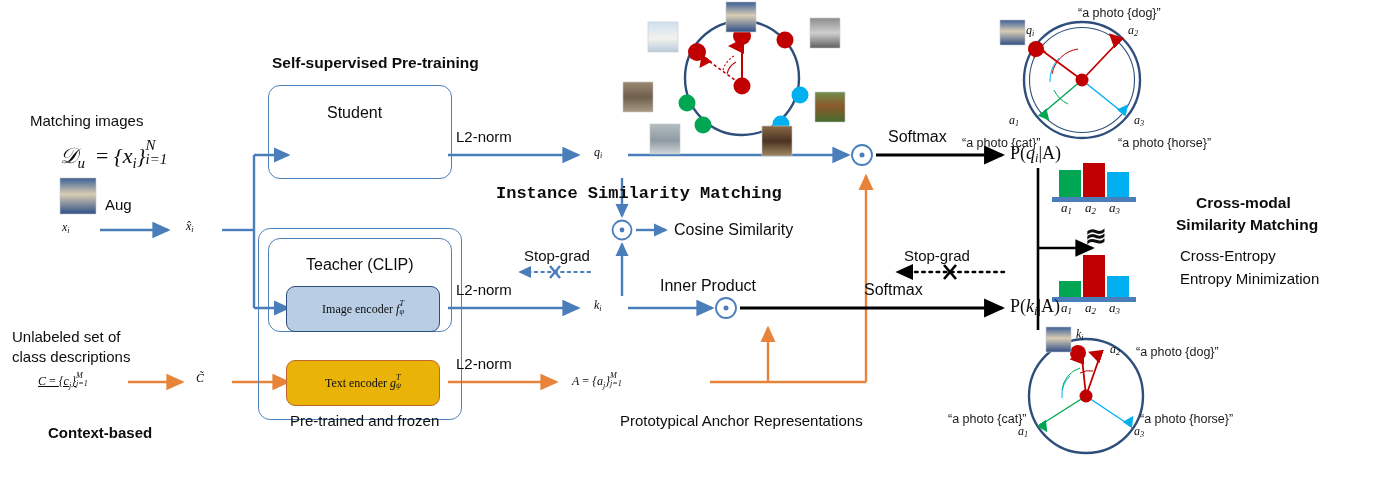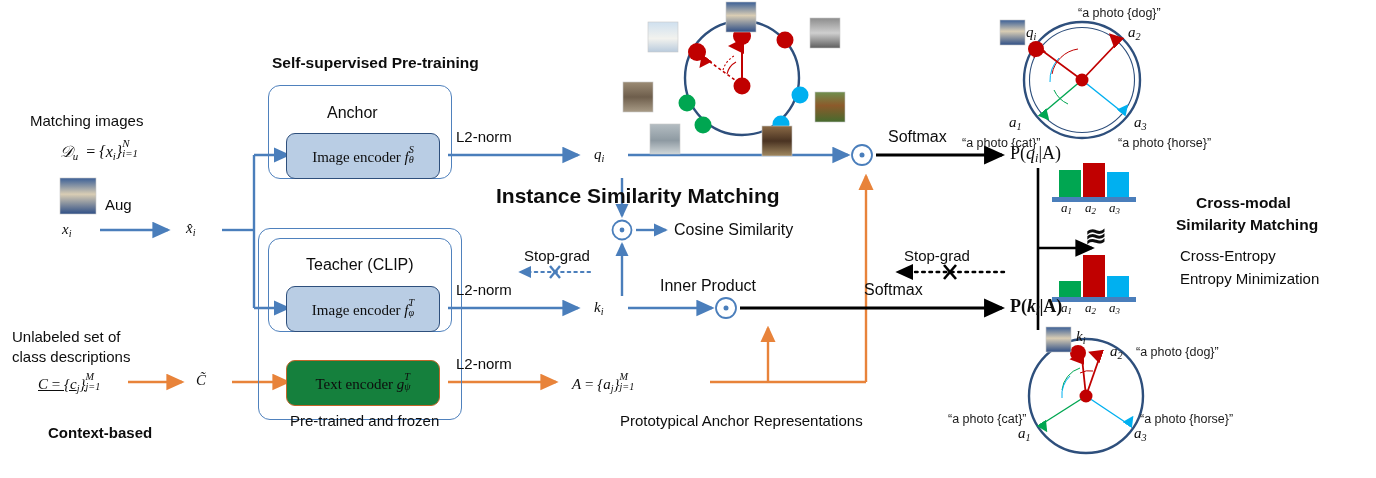--- a/index.html
+++ b/index.html
@@ -19,21 +19,21 @@
     white-space: nowrap;
     font-family: "Liberation Sans", sans-serif;
     font-size: 15px;
     line-height: 1.15;
     color: #0d0d0d;
   }
   .bold { font-weight: bold; }
   .math {
     font-family: "Liberation Serif", serif;
     font-style: italic;
-    font-size: 15px;
+    font-size: 12px;
   }
   .math .up { font-style: normal; }
   .sub {
     font-size: 0.68em;
     vertical-align: -0.28em;
     font-style: italic;
   }
   .subsup {
     display: inline-block;
     vertical-align: -0.05em;
@@ -55,21 +55,21 @@
     align-items: center;
     justify-content: center;
     font-family: "Liberation Sans", sans-serif;
     font-size: 16px;
   }
   .enc-blue {
     background: #b9cde4;
     border: 1.6px solid #2e4f7c;
   }
   .enc-orange {
-    background: #15803d;
+    background: #eab308;
     border: 1.6px solid #c1662a;
   }
   .group-box {
     position: absolute;
     border: 1.6px solid #4f81bd;
     border-radius: 12px;
     background: transparent;
   }
   svg.overlay {
     position: absolute;
@@ -342,41 +342,36 @@
     </g>
 
     
     <rect x="60" y="178" width="36" height="36" fill="url(#g-dogblue)" stroke="#c8c8c8" stroke-width="0.6"></rect>
   </svg>
 
   <div class="group-box" style="left:268px; top:85px; width:182px; height:92px;"></div>
   <div class="group-box" style="left:268px; top:238px; width:182px; height:92px;"></div>
   <div class="group-box" style="left:258px; top:228px; width:202px; height:190px;"></div>
 
-  <div class="encoder-box enc-blue" style="left:286px; top:133px; width:152px; height:44px;">
-    <span class="math">
-      <span class="up">Image encoder&nbsp;</span>f<span class="subsup">S<br>θ</span>
-    </span>
-  </div>
 
   <div class="encoder-box enc-blue" style="left:286px; top:286px; width:152px; height:44px;">
     <span class="math">
       <span class="up">Image encoder&nbsp;</span>f<span class="subsup">T<br>φ</span>
     </span>
   </div>
 
   <div class="encoder-box enc-orange" style="left:286px; top:360px; width:152px; height:44px;">
     <span class="math">
       <span class="up">Text encoder&nbsp;</span>g<span class="subsup">T<br>ψ</span>
     </span>
   </div>
 
   <div class="lbl" style="left:30px; top:112px;">Matching images</div>
 
-  <div class="lbl math" style="left:60px; top:138px; font-size:16px;">
+  <div class="lbl math" style="left:60px; top:138px; font-size:22px;">
     <span style="font-family:'Liberation Serif',serif;">𝒟</span><span class="sub">u</span>
     <span class="up">&nbsp;=&nbsp;</span>{x<span class="sub">i</span>}<span class="subsup">N<br>i=1</span>
   </div>
 
   <div class="lbl math" style="left:62px; top:221px;">x<span class="sub">i</span></div>
 
   <div class="lbl" style="left:105px; top:196px;">Aug</div>
 
   <div class="lbl math" style="left:186px; top:220px;">x̂<span class="sub">i</span></div>
 
@@ -386,55 +381,55 @@
   <div class="lbl math" style="left:38px; top:372px;text-decoration:underline;">
     C<span class="up">&nbsp;=&nbsp;</span>{c<span class="sub">j</span>}<span class="subsup">M<br>j=1</span>
   </div>
 
   <div class="lbl math" style="left:196px; top:372px;">C̃</div>
 
   <div class="lbl bold" style="left:48px; top:410px;margin-top:14px;">Context-based</div>
 
   <div class="lbl bold" style="left:272px; top:54px; font-size:15.5px;">Self-supervised Pre-training</div>
 
-  <div class="lbl" style="left:327px; top:104px; font-size:16px;">Anchor</div>
+  <div class="lbl" style="left:327px; top:104px; font-size:16px;">Student</div>
 
   <div class="lbl" style="left:306px; top:256px; font-size:16px;">Teacher (CLIP)</div>
 
   <div class="lbl" style="left:290px; top:412px;">Pre-trained and frozen</div>
 
   <div class="lbl" style="left:456px; top:128px;">L2-norm</div>
   <div class="lbl" style="left:456px; top:281px;">L2-norm</div>
   <div class="lbl" style="left:456px; top:355px;">L2-norm</div>
 
   <div class="lbl math" style="left:594px; top:146px;">q<span class="sub">i</span></div>
   <div class="lbl math" style="left:594px; top:299px;">k<span class="sub">i</span></div>
 
-  <div class="lbl bold" style="left:496px; top:184px; font-size:21px;">Instance Similarity Matching</div>
+  <div class="lbl bold" style="left:496px; top:184px; font-size:17px;font-family:Liberation Mono, monospace;">Instance Similarity Matching</div>
 
   <div class="lbl" style="left:674px; top:221px; font-size:16px;">Cosine Similarity</div>
 
   <div class="lbl" style="left:660px; top:277px; font-size:16px;">Inner Product</div>
 
   <div class="lbl" style="left:524px; top:247px;">Stop-grad</div>
   <div class="lbl" style="left:904px; top:247px;">Stop-grad</div>
 
   <div class="lbl" style="left:888px; top:128px; font-size:16px;">Softmax</div>
   <div class="lbl" style="left:864px; top:281px; font-size:16px;">Softmax</div>
 
   <div class="lbl math" style="left:572px; top:372px;">
     A<span class="up">&nbsp;=&nbsp;</span>{a<span class="sub">j</span>}<span class="subsup">M<br>j=1</span>
   </div>
 
   <div class="lbl" style="left:620px; top:412px;">Prototypical Anchor Representations</div>
 
   <div class="lbl math" style="left:1010px; top:143px; font-size:18px;">
     <span class="up">P(</span>q<span class="sub">i</span><span class="up">|A)</span>
   </div>
-  <div class="lbl math" style="left:1010px; top:296px; font-size:18px;font-weight:bold;">
+  <div class="lbl math" style="left:1010px; top:296px; font-size:18px;">
     <span class="up">P(</span>k<span class="sub">i</span><span class="up">|A)</span>
   </div>
 
   <div class="lbl" style="left:1085px; top:222px; font-size:26px; font-weight:bold; letter-spacing:-1px;">≋</div>
 
   <div class="lbl bold" style="left:1196px; top:194px; font-size:15.5px;">Cross-modal</div>
   <div class="lbl bold" style="left:1176px; top:216px; font-size:15.5px;">Similarity Matching</div>
   <div class="lbl" style="left:1180px; top:247px;">Cross-Entropy</div>
   <div class="lbl" style="left:1180px; top:270px;">Entropy Minimization</div>
 

